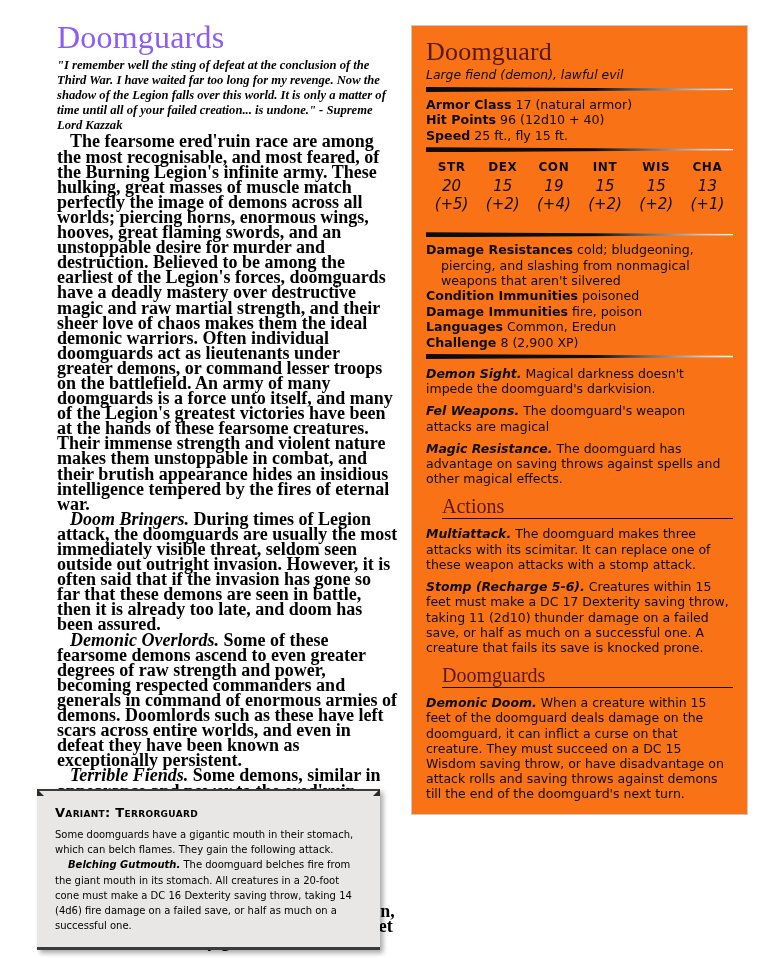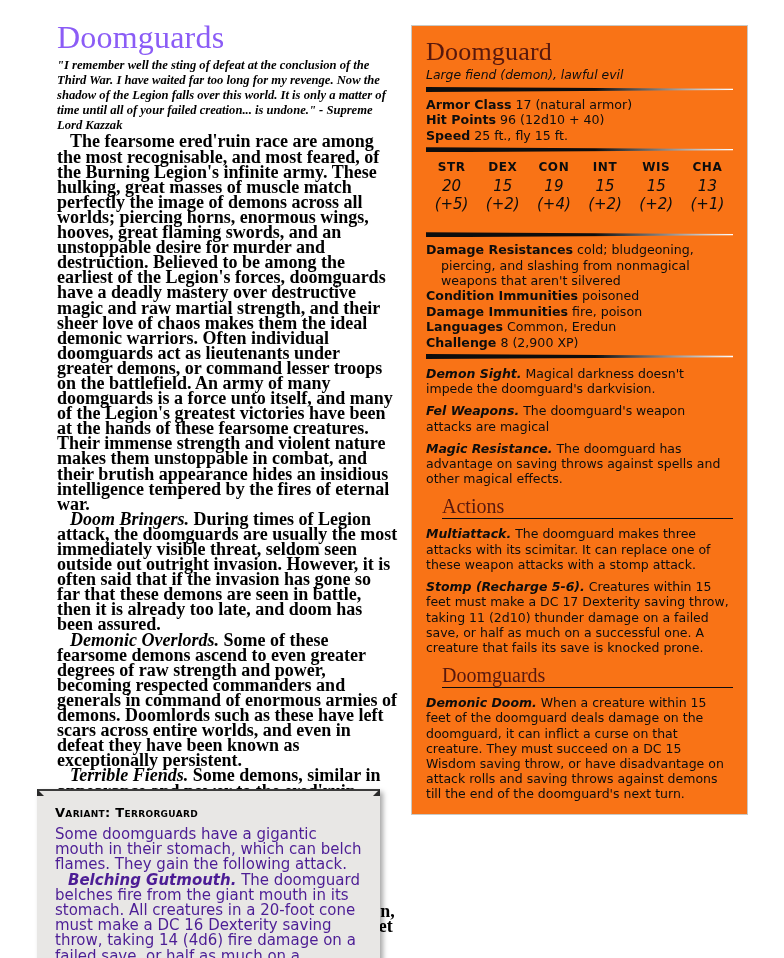--- a/index.html
+++ b/index.html
@@ -96,24 +96,24 @@
     font-family: "DejaVu Sans", "Liberation Sans", sans-serif;
     font-size: 13px;
     font-weight: bold;
     font-variant: small-caps;
     text-transform: capitalize;
     letter-spacing: 0.3px;
     color: #000;
     margin: 0 0 7px 0;
   }
   .variant-p {
-    font-size: 15px;
+    font-size: 10px;
     line-height: 15.2px;
     margin: 0;
-    color: #4c1d95;
+    color: #000000;
   }
   .variant-p.indent { text-indent: 13px; }
   .variant-p .run-in {
     font-weight: bold;
     font-style: italic;
   }
 
   
   .statblock {
     position: absolute;

